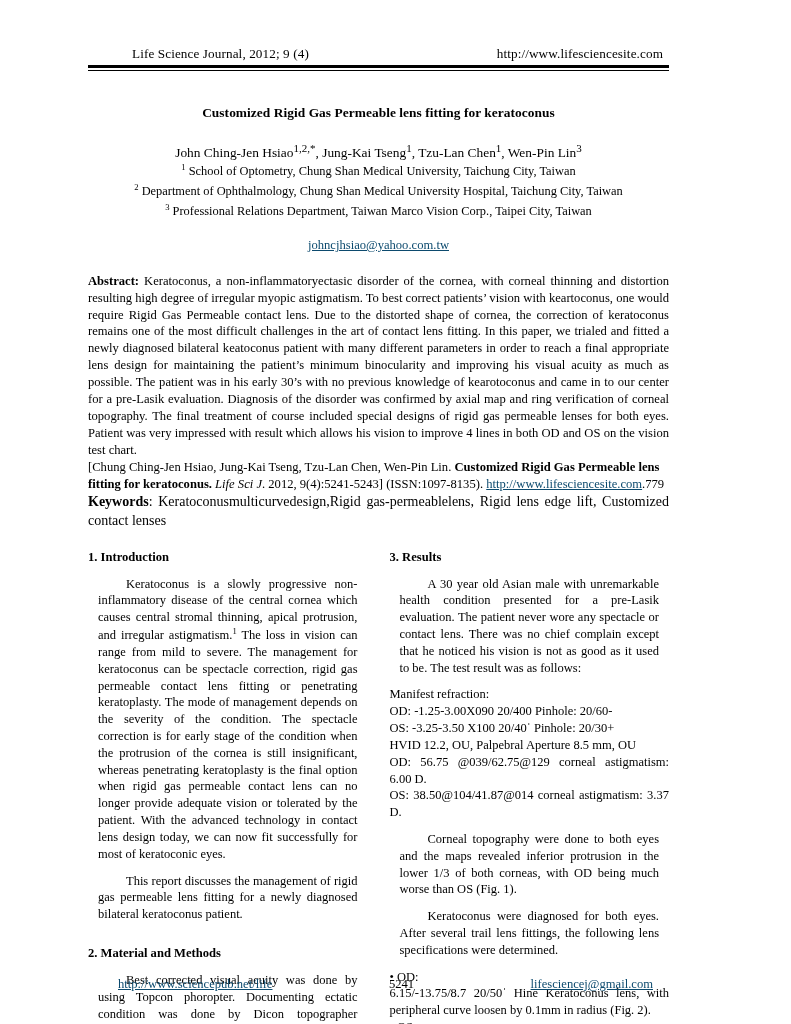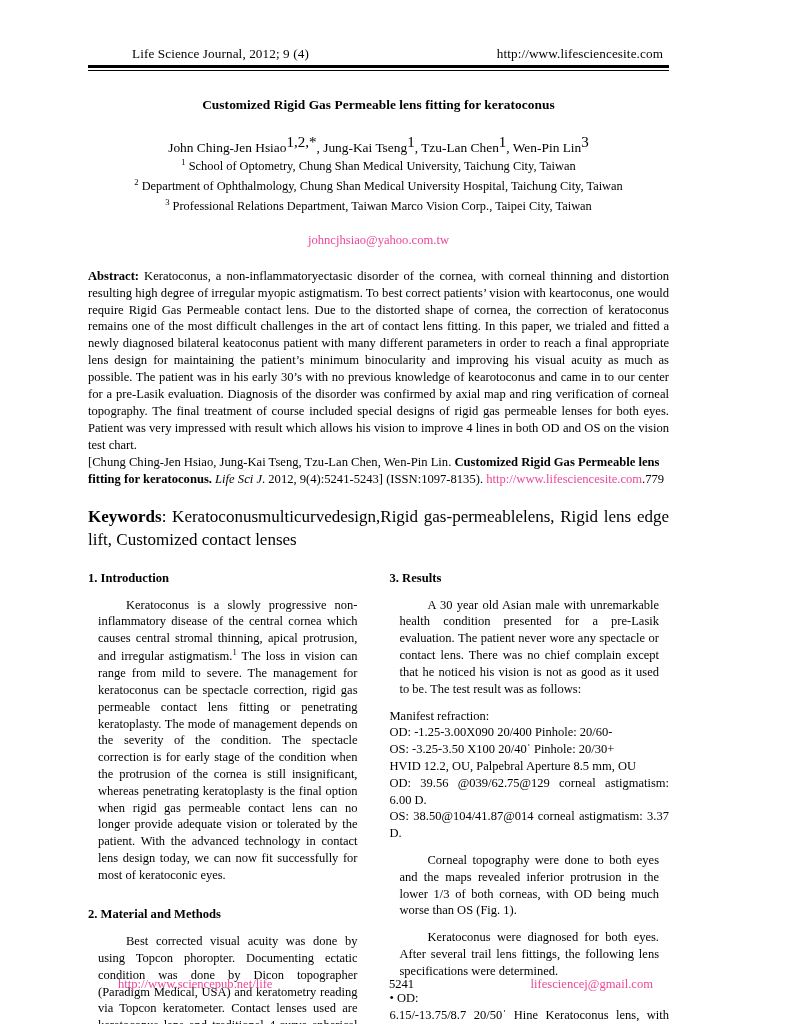--- a/index.html
+++ b/index.html
@@ -45,65 +45,66 @@
     display: block;
     margin-top: 1.5px;
     border-top: 1.2px solid #000;
   }
 
   
   .title {
     text-align: center;
     font-size: 13.4px;
     font-weight: bold;
-    margin-top: 26px;
+    margin-top: 34px;
     letter-spacing: 0.05px;
   }
   .authors {
     text-align: center;
     font-size: 13.4px;
     margin-top: 21px;
   }
-  .authors sup { font-size: 15px; }
+  .authors sup { font-size: 11px; }
 
   .affiliations {
     text-align: center;
     font-size: 12.4px;
     line-height: 1.42;
   }
   .affiliations sup { font-size: 8.6px; }
 
   .email-line {
     text-align: center;
     margin-top: 17px;
     font-size: 12.6px;
   }
   .link {
-    color: #ec4899;
+    color: #0c4a6e;
+    text-decoration: underline;
   }
 
   
   .abstract {
     margin-top: 20px;
     font-size: 12.6px;
     line-height: 1.345;
     text-align: justify;
   }
   .abstract .lead { font-weight: bold; }
   .cite-line {
     font-size: 12.6px;
     line-height: 1.345;
     text-align: left;
   }
   .cite-line b { font-weight: bold; }
   .cite-line i { }
 
   .keywords {
-    margin-top: 18px;
-    font-size: 17px;
+    margin-top: 0;
+    font-size: 14px;
     line-height: 1.35;
     text-align: justify;
   }
   .keywords .lead { font-weight: bold; }
 
   
   .columns {
     display: flex;
     margin-top: 18px;
     gap: 22px;
@@ -182,33 +183,34 @@
 
   <div class="keywords">
     <span class="lead">Keywords</span><span>: Keratoconusmulticurvedesign,Rigid gas-permeablelens, Rigid lens edge lift, Customized contact lenses</span>
   </div>
 
   <div class="columns">
 
     <div class="col">
       <div class="sec-head">1. Introduction</div>
       <p class="para"><span>Keratoconus is a slowly progressive non-inflammatory disease of the central cornea which causes central stromal thinning, apical protrusion, and irregular astigmatism.</span><sup>1</sup><span> The loss in vision can range from mild to severe. The management for keratoconus can be spectacle correction, rigid gas permeable contact lens fitting or penetrating keratoplasty. The mode of management depends on the severity of the condition. The spectacle correction is for early stage of the condition when the protrusion of the cornea is still insignificant, whereas penetrating keratoplasty is the final option when rigid gas permeable contact lens can no longer provide adequate vision or tolerated by the patient. With the advanced technology in contact lens design today, we can now fit successfully for most of keratoconic eyes.</span></p>
+      <p class="para">This report discusses the management of rigid gas permeable lens fitting for a newly diagnosed bilateral keratoconus patient.</p>
       <div class="spacer"></div>
       <div class="sec-head">2. Material and Methods</div>
       <p class="para">Best corrected visual acuity was done by using Topcon phoropter. Documenting ectatic condition was done by Dicon topographer (Paradigm Medical, USA) and keratometry reading via Topcon keratometer. Contact lenses used are keratoconus lens and traditional 4-curve spherical rigid gas-permeable lens, both from Hiline Optical Company in Taiwan.</p>
     </div>
 
     <div class="col">
       <div class="sec-head">3. Results</div>
       <p class="para">A 30 year old Asian male with unremarkable health condition presented for a pre-Lasik evaluation. The patient never wore any spectacle or contact lens. There was no chief complain except that he noticed his vision is not as good as it used to be. The test result was as follows:</p>
       <p class="line">Manifest refraction:</p>
       <p class="line">OD: -1.25-3.00X090  20/400  Pinhole: 20/60-</p>
       <p class="line">OS: -3.25-3.50 X100   20/40ˈ   Pinhole: 20/30+</p>
       <p class="line">HVID 12.2, OU, Palpebral Aperture 8.5 mm, OU</p>
-      <p class="line justify">OD:  39.56  @039/62.75@129  corneal astigmatism: 6.00 D.</p>
+      <p class="line justify">OD:  56.75  @039/62.75@129  corneal astigmatism: 6.00 D.</p>
       <p class="line justify">OS:  38.50@104/41.87@014   corneal astigmatism: 3.37 D.</p>
       <p class="para">Corneal topography were done to both eyes and the maps revealed inferior protrusion in the lower 1/3 of both corneas, with OD being much worse than OS (Fig. 1).</p>
       <p class="para">Keratoconus were diagnosed for both eyes. After several trail lens fittings, the following lens specifications were determined.</p>
       <p class="line">• OD:</p>
       <p class="line justify">6.15/-13.75/8.7  20/50ˈ Hine Keratoconus lens, with peripheral curve loosen by 0.1mm in radius (Fig. 2).</p>
       <p class="line">• OS:</p>
       <p class="line justify">7.55/-7.00/9.0  20/30 Hine 4-curve spherical lens, with peripheral curve loosen by 0.4 mm in radius (Fig. 3).</p>
     </div>
 
   </div>

